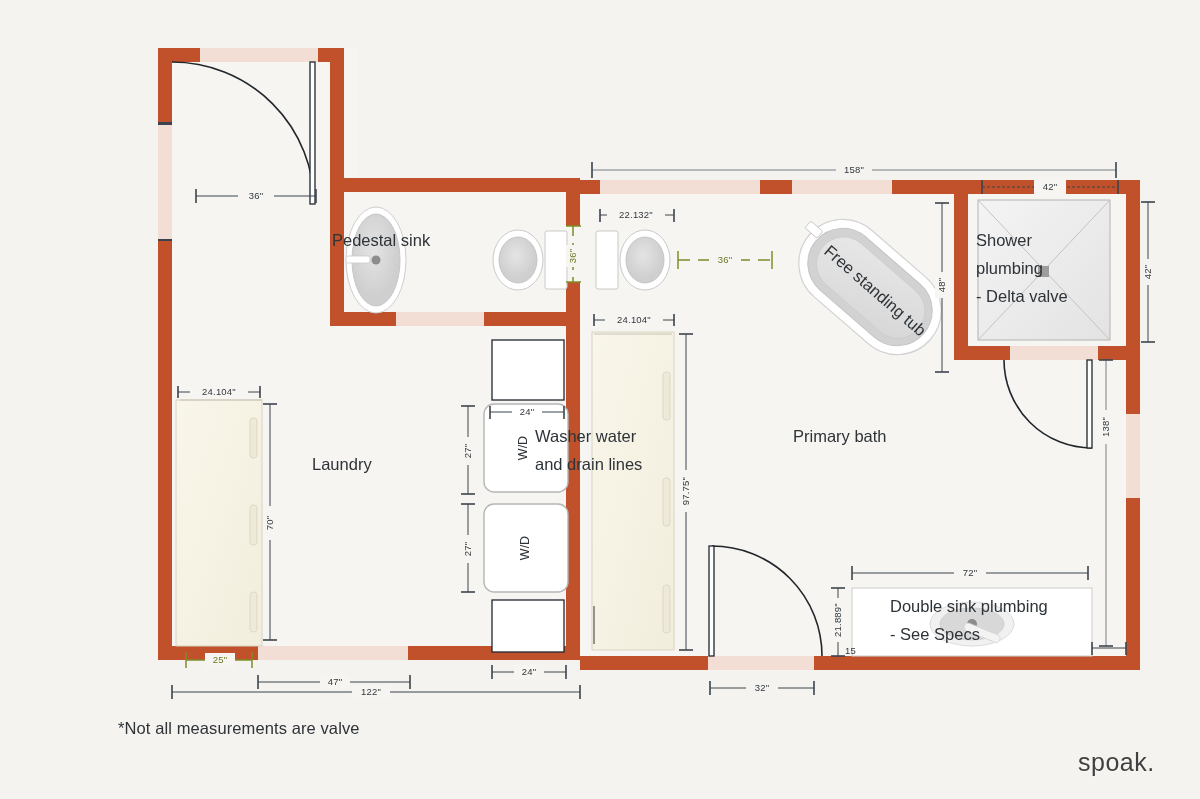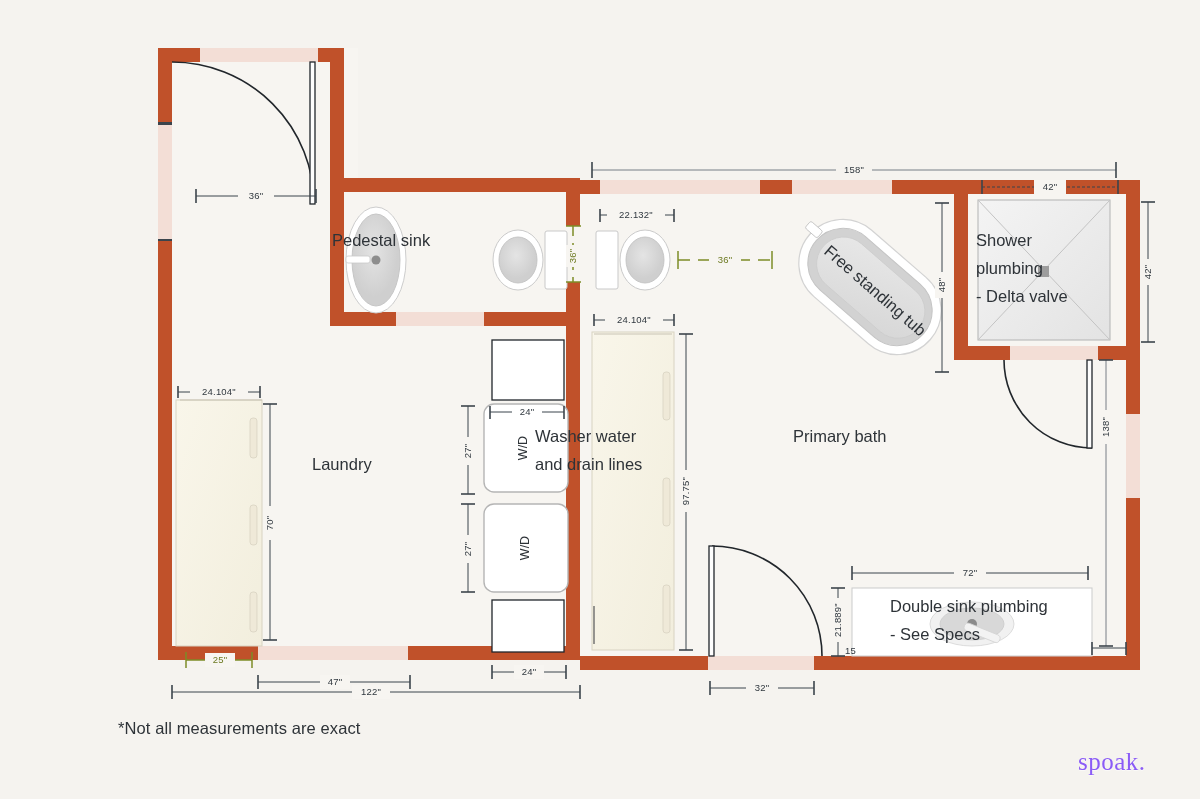--- a/index.html
+++ b/index.html
@@ -35,24 +35,24 @@
     font-size: 16.5px;
     color: #2e3338;
     letter-spacing: .1px;
     white-space: nowrap;
   }
   .watermark {
     position: absolute;
     left: 1078px;
     top: 748px;
     font-size: 25px;
-    color: #8b5cf6;
+    color: #404040;
     letter-spacing: .5px;
     text-shadow: 0 1px 0 #fbfaf8;
-    font-family: Liberation Serif, serif;
+    font-family: Liberation Sans, sans-serif;
     user-select: none;
   }
   .room-label {
     font-size: 16.5px;
     fill: #2e3338;
     font-family: "Liberation Sans", sans-serif;
   }
   .fixture-label {
     font-size: 16.5px;
     fill: #2e3338;
@@ -449,15 +449,15 @@
 
       <g>
         <line class="dim-line" x1="1092" y1="648" x2="1126" y2="648"></line>
         <line class="dim-tick" x1="1092" y1="642" x2="1092" y2="655"></line>
         <line class="dim-tick" x1="1126" y1="642" x2="1126" y2="655"></line>
         <text class="dim-text" x="845" y="654" text-anchor="start">15</text>
       </g>
     </g>
   </svg>
 
-  <div class="note-text">*Not all measurements are exact</div>
+  <div class="note-text">*Not all measurements are valve</div>
   <div class="watermark">spoak.</div>
 </div>
 
 </body></html>

